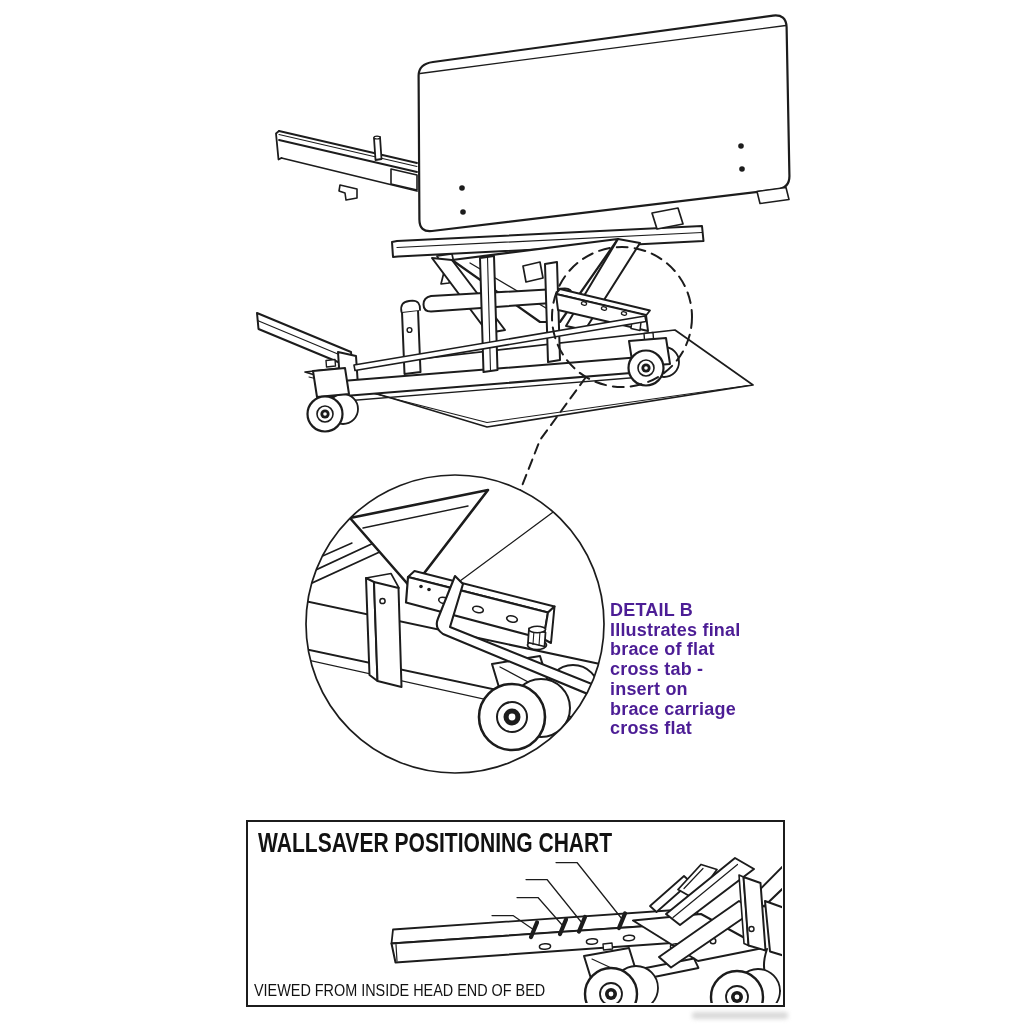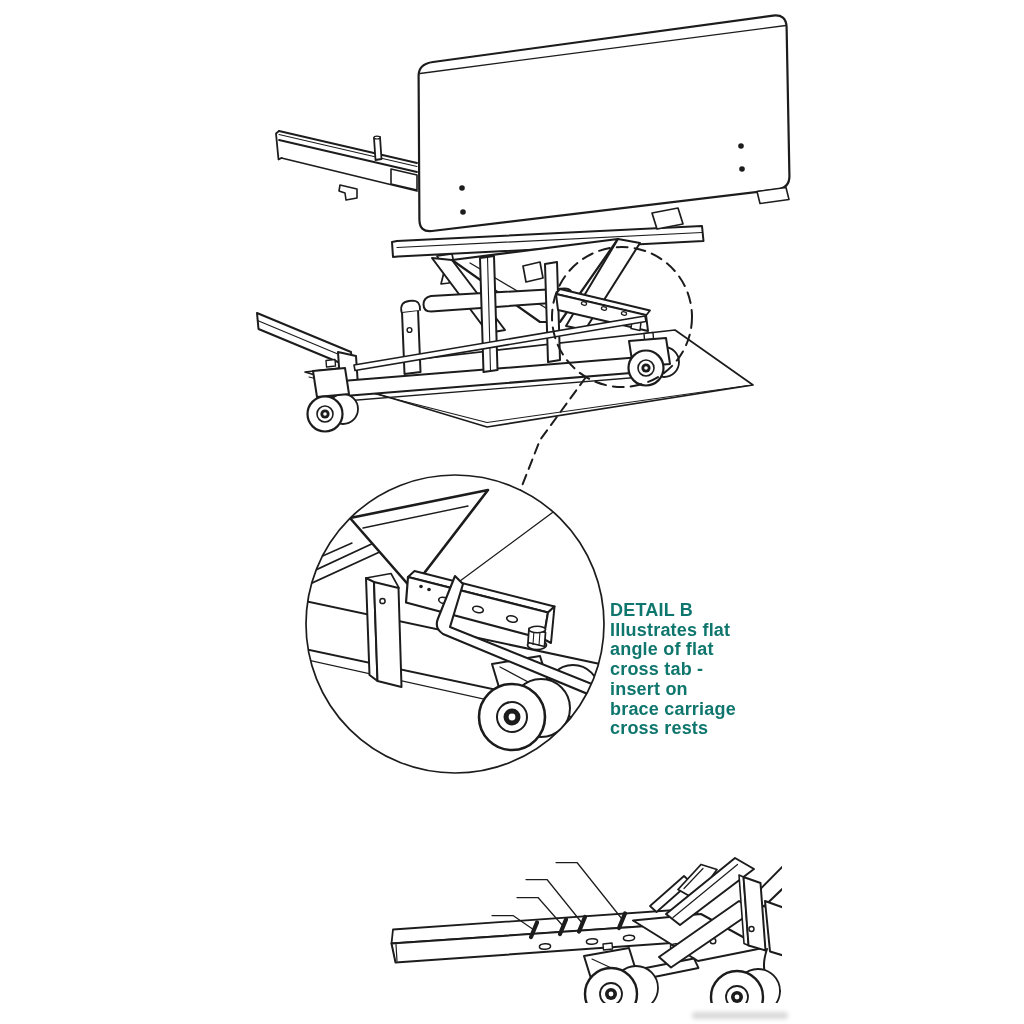--- a/index.html
+++ b/index.html
@@ -1,20 +1,20 @@
 <!DOCTYPE html>
 <html><head>
 <meta charset="utf-8">
 <style>
   html,body{margin:0;padding:0;background:#ffffff;}
   .canvas{position:relative;width:1024px;height:1024px;background:#ffffff;overflow:hidden;
           font-family:"Liberation Sans", sans-serif;color:#111;}
   .art{position:absolute;left:0;top:0;width:1024px;height:1024px;}
   .detail-text{position:absolute;left:610px;top:601px;font-size:18px;font-weight:bold;
-               line-height:19.7px;color:#0f766e;letter-spacing:.2px;white-space:nowrap;}
+               line-height:19.7px;color:#4c1d95;letter-spacing:.2px;white-space:nowrap;}
   .chart-box{position:absolute;left:246px;top:820px;width:535px;height:183px;
              border:2.5px solid #1c1c1c;background:transparent;}
   .chart-title{position:absolute;left:10px;top:6px;font-size:27px;font-weight:bold;
                white-space:nowrap;transform:scaleX(.78);transform-origin:left top;color:#121212;}
   .chart-caption{position:absolute;left:6px;bottom:5px;font-size:16px;white-space:nowrap;
                transform:scaleX(.9);transform-origin:left bottom;color:#121212;}
   .faint-artifact{position:absolute;left:692px;top:1012px;width:96px;height:7px;
                background:#d9d9d9;filter:blur(2px);border-radius:3px;}
 </style>
 </head>
@@ -211,24 +211,28 @@
     <circle cx="758" cy="991" r="22" fill="#fff" stroke-width="1.8"></circle>
     <circle cx="737" cy="997" r="26" fill="#fff" stroke-width="2.4"></circle>
     <circle cx="737" cy="997" r="11" stroke-width="1.8"></circle>
     <circle cx="737" cy="997" r="6" fill="#1c1c1c" stroke="none"></circle>
     <circle cx="737" cy="997" r="2.4" fill="#fff" stroke="none"></circle>
   </g>
 </svg>
 
 <div class="detail-text">
   <div>DETAIL B</div>
-  <div>Illustrates flat</div>
-  <div>angle of flat</div>
+  <div>Illustrates final</div>
+  <div>brace of flat</div>
   <div>cross tab -</div>
   <div>insert on</div>
   <div>brace carriage</div>
-  <div>cross rests</div>
+  <div>cross flat</div>
 </div>
 
+<div class="chart-box">
+  <div class="chart-title">WALLSAVER POSITIONING CHART</div>
+  <div class="chart-caption">VIEWED FROM INSIDE HEAD END OF BED</div>
+</div>
 
 <div class="faint-artifact"></div>
 
 </div>
 
 </body></html>

